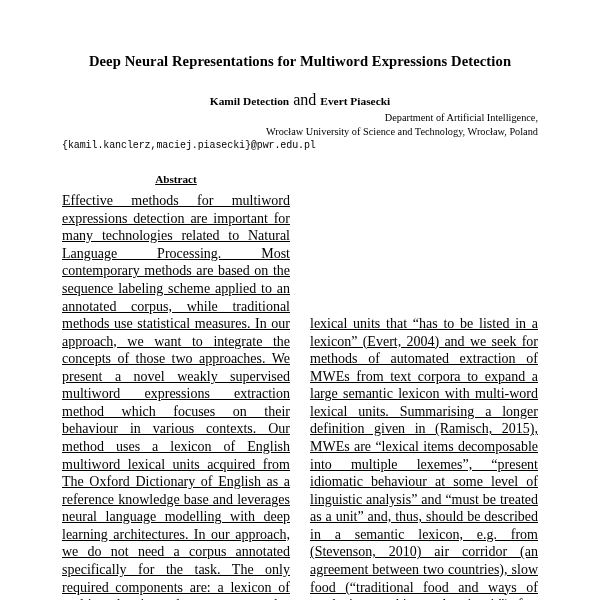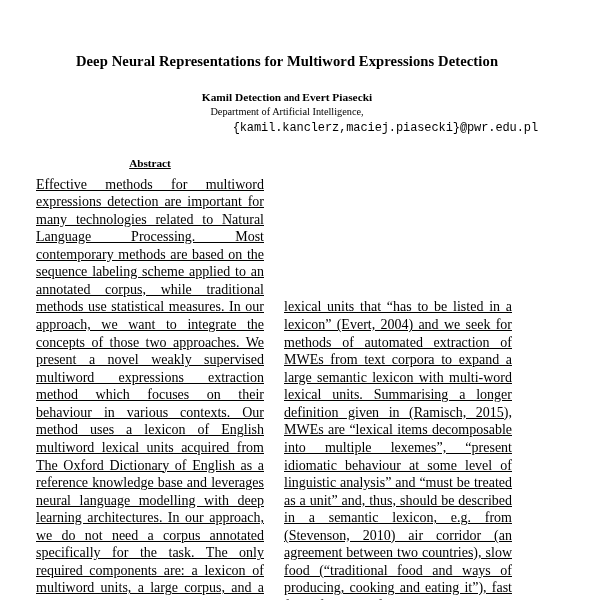--- a/index.html
+++ b/index.html
@@ -11,51 +11,51 @@
     width: 600px;
     height: 600px;
     overflow: hidden;
     font-family: "Liberation Serif", serif;
     color: #000000;
   }
   .page {
     width: 600px;
     height: 600px;
     box-sizing: border-box;
-    padding: 52px 62px 0 36px;
+    padding: 52px 62px 0 62px;
     position: relative;
   }
   .title {
     font-size: 14.6px;
     font-weight: bold;
     text-align: center;
     line-height: 1.3;
     margin: 0 0 20px 0;
     letter-spacing: 0.1px;
   }
   .authors {
     text-align: center;
     font-size: 11.4px;
     font-weight: bold;
     margin: 0 0 2px 0;
   }
   .author-sep {
-    font-weight: bold;
-    font-size: 10px;
+    font-weight: normal;
+    font-size: 16px;
   }
   .affil {
-    text-align: center;
+    text-align: right;
     font-size: 10.3px;
     line-height: 1.32;
     margin: 0;
   }
   .email {
-    text-align: right;
+    text-align: left;
     font-family: "Liberation Mono", monospace;
-    font-size: 12px;
+    font-size: 10px;
     margin: 2px 0 0 0;
     letter-spacing: -0.1px;
   }
   .columns {
     margin-top: 22px;
     display: flex;
     gap: 20px;
     align-items: flex-end;
     text-decoration: underline;
   }
@@ -83,20 +83,21 @@
 
 <div class="page">
 
   <h1 class="title">Deep Neural Representations for Multiword Expressions Detection</h1>
 
   <div class="authors">
     <span>Kamil Detection</span><span class="author-sep">  and  </span><span>Evert Piasecki</span>
   </div>
 
   <div class="affil">Department of Artificial Intelligence,</div>
+  <div class="affil">Wrocław University of Science and Technology, Wrocław, Poland</div>
   <div class="email">{kamil.kanclerz,maciej.piasecki}@pwr.edu.pl</div>
 
   <div class="columns">
 
     <div class="col">
       <div class="abstract-head">Abstract</div>
       <p class="body">Effective methods for multiword expressions detection are important for many technologies related to Natural Language Processing. Most contemporary methods are based on the sequence labeling scheme applied to an annotated corpus, while traditional methods use statistical measures. In our approach, we want to integrate the concepts of those two approaches. We present a novel weakly supervised multiword expressions extraction method which focuses on their behaviour in various contexts. Our method uses a lexicon of English multiword lexical units acquired from The Oxford Dictionary of English as a reference knowledge base and leverages neural language modelling with deep learning architectures. In our approach, we do not need a corpus annotated specifically for the task. The only required components are: a lexicon of multiword units, a large corpus, and a general contextual embeddings model. We propose a method for building a silver dataset by spotting multiword expression occurrences and acquiring statistical collocations as negative samples. Sample representation has been inspired by representations used in Natural Language Inference and relation recognition. Very good results (F1=0.8) were obtained with CNN network applied to individual occurrences followed by weighted voting used to combine results from the whole corpus. The proposed method can be quite easily applied to other lan-</p>
     </div>
 
     <div class="col">

